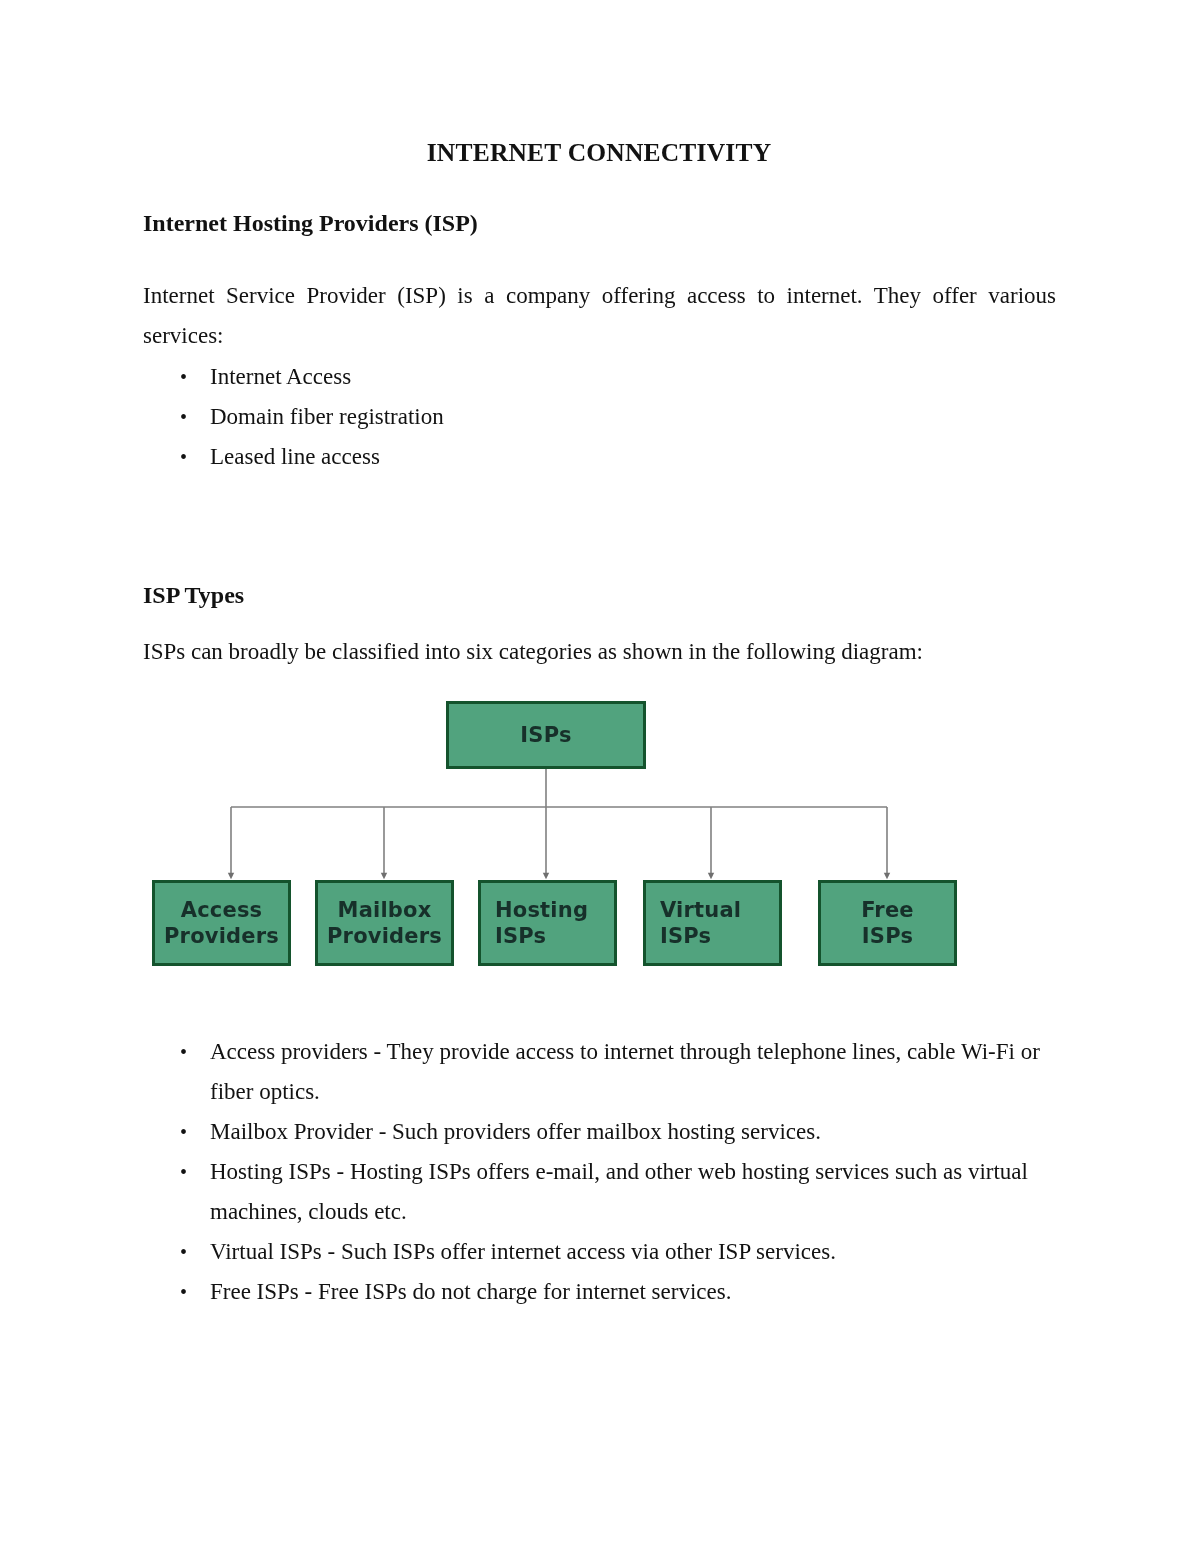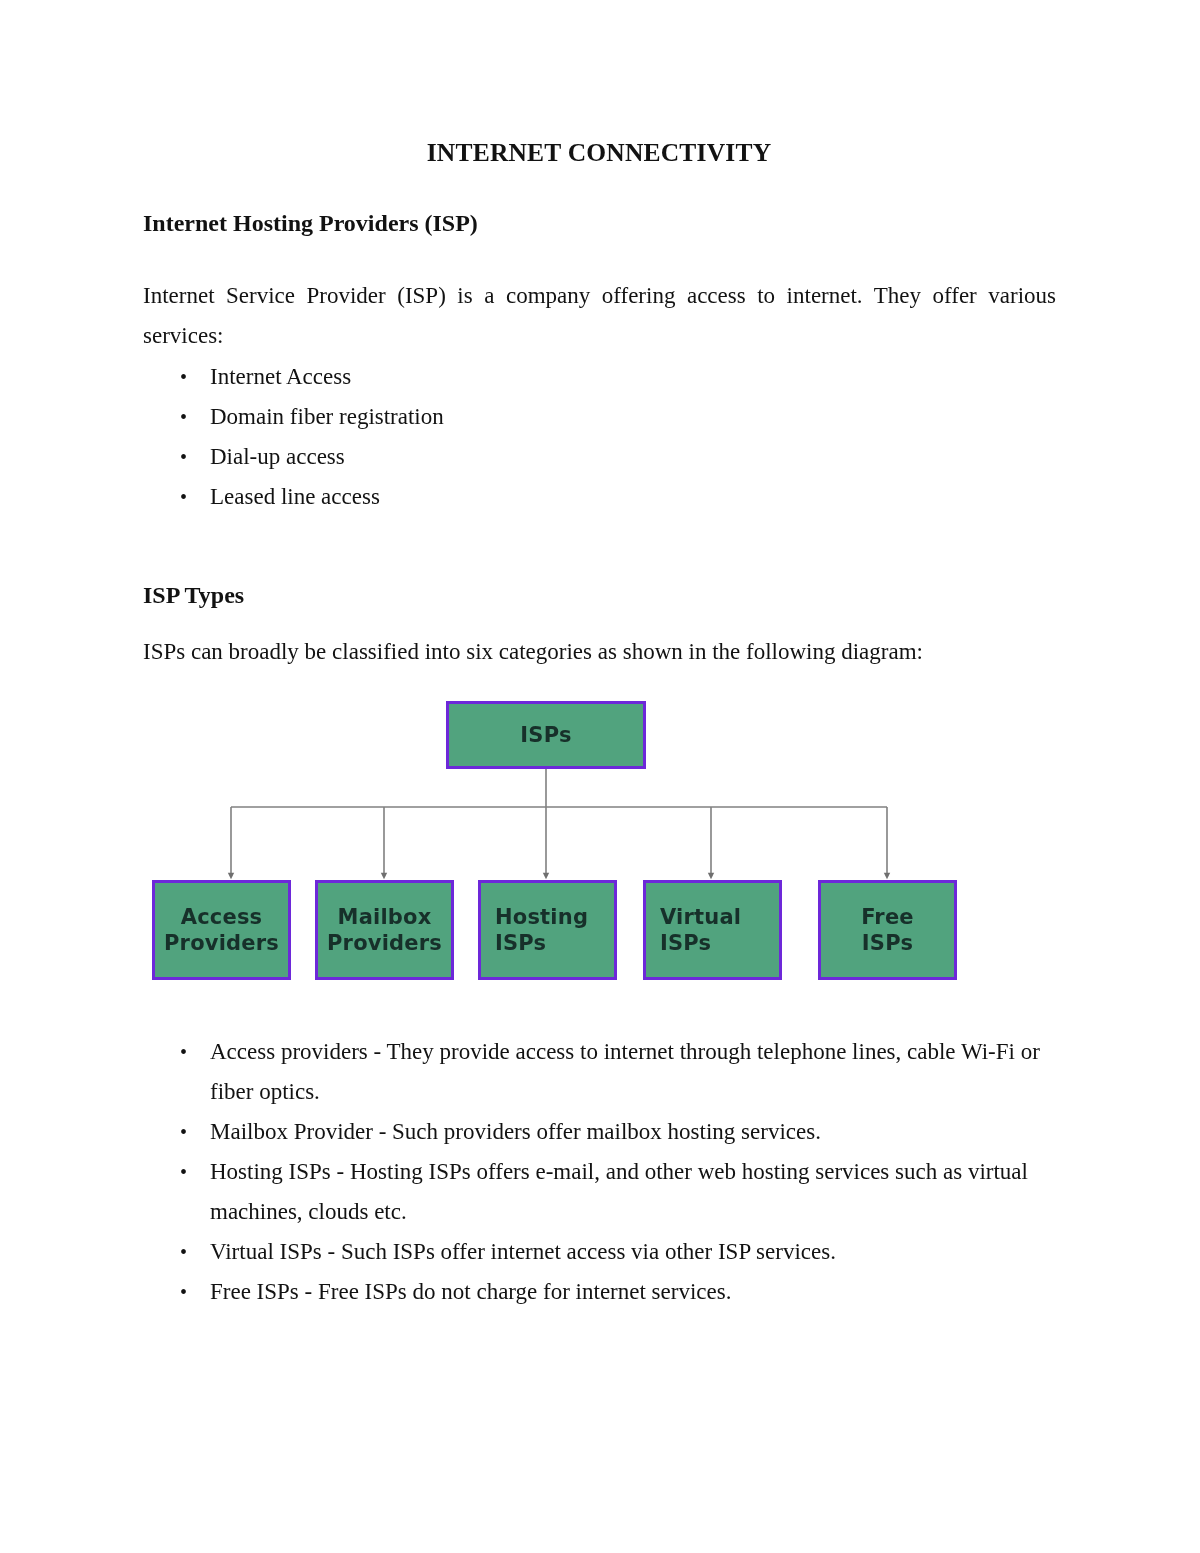--- a/index.html
+++ b/index.html
@@ -98,42 +98,42 @@
     left: 0px;
     top: 680px;
     width: 1200px;
     height: 330px;
   }
   .diagram svg { display: block; }
 
   .node {
     position: absolute;
     background: #51a37e;
-    border: 3px solid #6d28d9;
+    border: 3px solid #14532d;
     display: flex;
     align-items: center;
     font-family: "DejaVu Sans", "Liberation Sans", sans-serif;
     font-size: 21px;
     font-weight: 600;
     color: #17302a;
     line-height: 1.25;
     letter-spacing: 0.2px;
   }
   .node-root {
     left: 446px;
     top: 21px;
     width: 200px;
     height: 68px;
     justify-content: center;
     text-align: center;
   }
   .node-child {
     top: 200px;
     width: 139px;
-    height: 100px;
+    height: 86px;
     padding: 0 14px;
   }
   .node-center { justify-content: center; text-align: center; }
   .node-left   { justify-content: flex-start; text-align: left; }
 
   .node-access   { left: 152px; }
   .node-mailbox  { left: 315px; }
   .node-hosting  { left: 478px; }
   .node-virtual  { left: 643px; }
   .node-free     { left: 818px; }
@@ -145,21 +145,20 @@
 
   <div class="doc-title">INTERNET CONNECTIVITY</div>
 
   <div class="heading heading-isp">Internet Hosting Providers (ISP)</div>
 
   <div class="para para-intro">Internet Service Provider (ISP) is a company offering access to internet. They offer various services:</div>
 
   <ul class="bullets bullets-services">
     <li>Internet Access</li>
     <li>Domain fiber registration</li>
-    <li>Dial-up access</li>
     <li>Leased line access</li>
   </ul>
 
   <div class="heading heading-types">ISP Types</div>
 
   <div class="para para-types">ISPs can broadly be classified into six categories as shown in the following diagram:</div>
 
   <div class="diagram">
 
     <svg width="1200" height="330">

